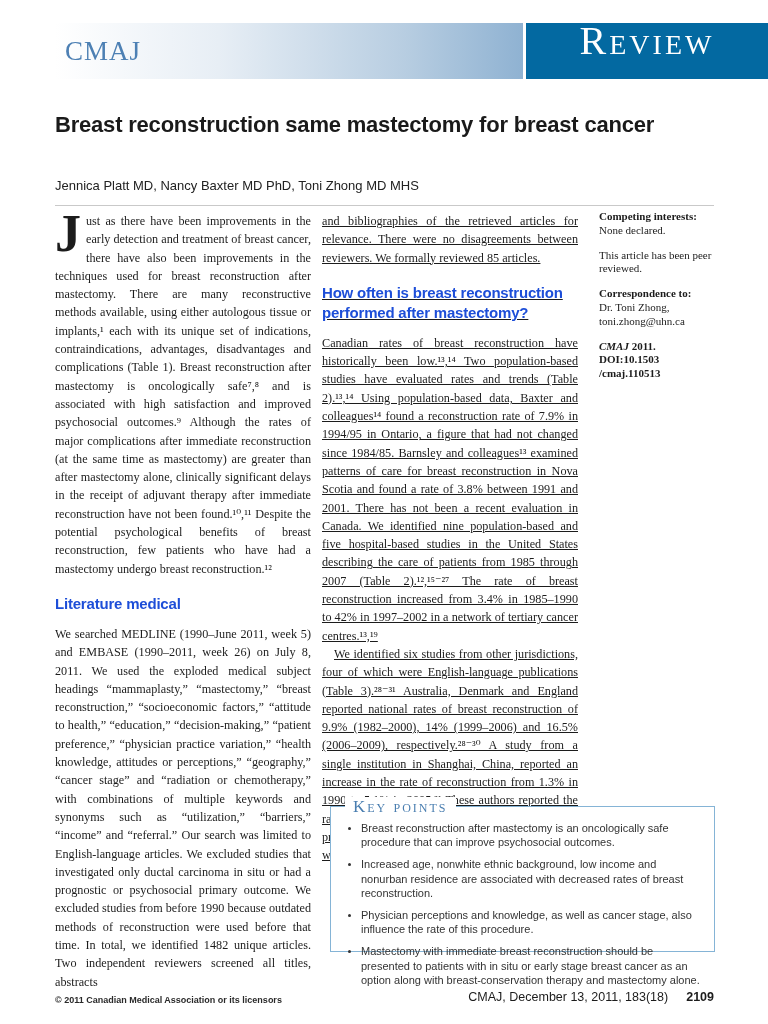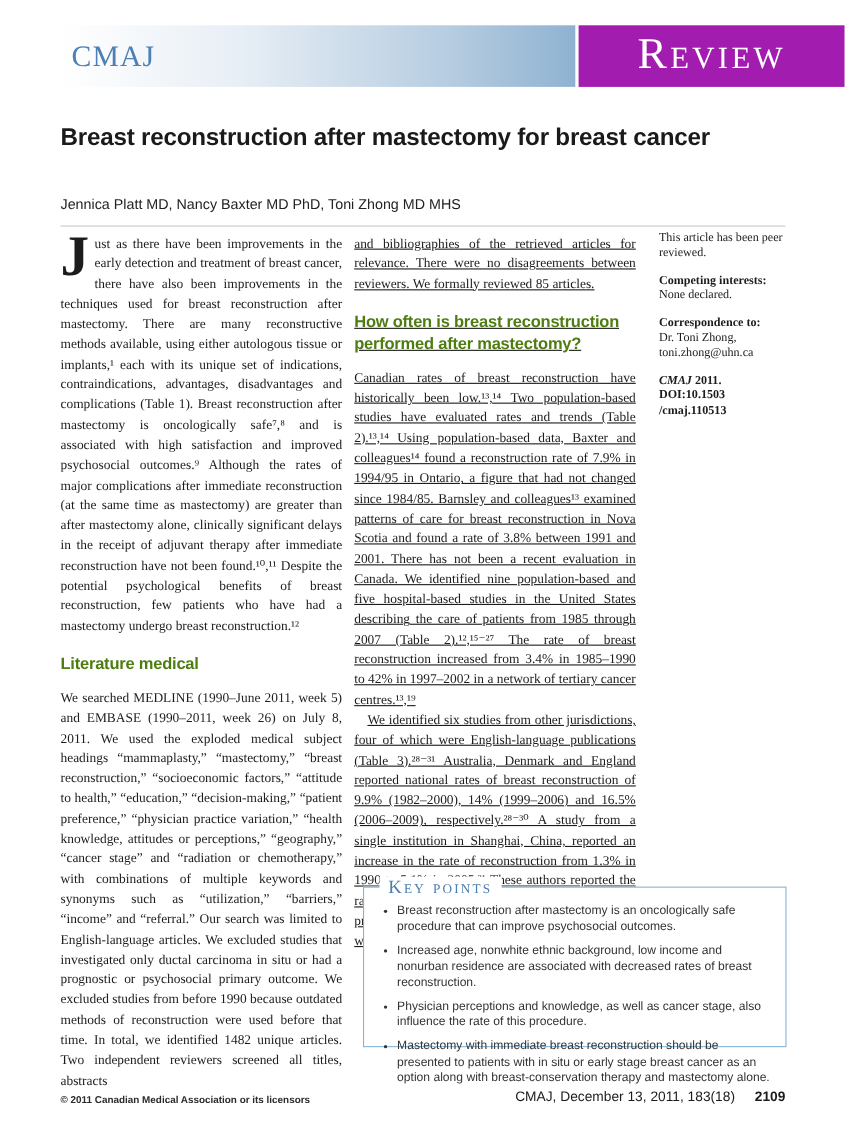--- a/index.html
+++ b/index.html
@@ -26,22 +26,22 @@
     font-family: "Liberation Serif", "DejaVu Serif", serif;
     font-size: 27px;
     color: #4d80b4;
     letter-spacing: 1px;
     padding-left: 10px;
   }
   .review-box {
     position: absolute;
     left: 526px; top: 23px;
     width: 242px; height: 56px;
-    background: #a21caf;
-    display: flex; align-items: center; justify-content: center;
+    background: #0369a1;
+    display: flex; justify-content: center;
   }
   .review-text {
     font-family: "Liberation Serif", "DejaVu Serif", serif;
     font-variant-caps: small-caps;
     font-size: 40px;
     color: #ffffff;
     letter-spacing: 3px;
     line-height: 1;
     transform: translateY(-2px);
   }
@@ -89,21 +89,21 @@
     line-height: 40px;
     padding: 2px 5px 0 0;
     font-weight: bold;
     color: #1c1c1c;
   }
   .sec-heading {
     font-family: "Liberation Sans", "DejaVu Sans", sans-serif;
     font-weight: bold;
     font-size: 15px;
     letter-spacing: -0.2px;
-    color: #4d7c0f;
+    color: #1d4ed8;
     margin: 16px 0 11px 0;
     line-height: 20px;
     text-align: left;
     width: 260px;
   }
 
   
   .sidebar {
     position: absolute;
     left: 599px; top: 210px;
@@ -170,40 +170,40 @@
 
 <div class="page">
 
   <div class="band">
     <span class="cmaj-logo">CMAJ</span>
   </div>
   <div class="review-box">
     <span class="review-text">Review</span>
   </div>
 
-  <div class="article-title">Breast reconstruction after mastectomy for breast cancer</div>
+  <div class="article-title">Breast reconstruction same mastectomy for breast cancer</div>
   <div class="authors">Jennica Platt MD, Nancy Baxter MD PhD, Toni Zhong MD MHS</div>
   <div class="title-rule"></div>
 
   <div class="col col-left">
     <p><span class="dropcap">J</span><span>ust as there have been improvements in the early detection and treatment of breast cancer, there have also been improvements in the techniques used for breast reconstruction after mastectomy. There are many reconstructive methods available, using either autologous tissue or implants,¹ each with its unique set of indications, contraindications, advantages, disadvantages and complications (Table 1). Breast reconstruction after mastectomy is oncologically safe⁷,⁸ and is associated with high satisfaction and improved psychosocial outcomes.⁹ Although the rates of major complications after immediate reconstruction (at the same time as mastectomy) are greater than after mastectomy alone, clinically significant delays in the receipt of adjuvant therapy after immediate reconstruction have not been found.¹⁰,¹¹ Despite the potential psychological benefits of breast reconstruction, few patients who have had a mastectomy undergo breast reconstruction.¹²</span></p>
     <div class="sec-heading">Literature medical</div>
     <p>We searched MEDLINE (1990–June 2011, week 5) and EMBASE (1990–2011, week 26) on July 8, 2011. We used the exploded medical subject headings “mammaplasty,” “mastectomy,” “breast reconstruction,” “socioeconomic factors,” “attitude to health,” “education,” “decision-making,” “patient preference,” “physician practice variation,” “health knowledge, attitudes or perceptions,” “geography,” “cancer stage” and “radiation or chemotherapy,” with combinations of multiple keywords and synonyms such as “utilization,” “barriers,” “income” and “referral.” Our search was limited to English-language articles. We excluded studies that investigated only ductal carcinoma in situ or had a prognostic or psychosocial primary outcome. We excluded studies from before 1990 because outdated methods of reconstruction were used before that time. In total, we identified 1482 unique articles. Two independent reviewers screened all titles, abstracts</p>
   </div>
 
   <div class="col col-mid">
     <p>and bibliographies of the retrieved articles for relevance. There were no disagreements between reviewers. We formally reviewed 85 articles.</p>
     <div class="sec-heading">How often is breast reconstruction performed after mastectomy?</div>
     <p>Canadian rates of breast reconstruction have historically been low.¹³,¹⁴ Two population-based studies have evaluated rates and trends (Table 2).¹³,¹⁴ Using population-based data, Baxter and colleagues¹⁴ found a reconstruction rate of 7.9% in 1994/95 in Ontario, a figure that had not changed since 1984/85. Barnsley and colleagues¹³ examined patterns of care for breast reconstruction in Nova Scotia and found a rate of 3.8% between 1991 and 2001. There has not been a recent evaluation in Canada. We identified nine population-based and five hospital-based studies in the United States describing the care of patients from 1985 through 2007 (Table 2).¹²,¹⁵⁻²⁷ The rate of breast reconstruction increased from 3.4% in 1985–1990 to 42% in 1997–2002 in a network of tertiary cancer centres.¹³,¹⁹</p>
     <p class="indent">We identified six studies from other jurisdictions, four of which were English-language publications (Table 3).²⁸⁻³¹ Australia, Denmark and England reported national rates of breast reconstruction of 9.9% (1982–2000), 14% (1999–2006) and 16.5% (2006–2009), respectively.²⁸⁻³⁰ A study from a single institution in Shanghai, China, reported an increase in the rate of reconstruction from 1.3% in 1990 to 5.1% in 2005.³¹ These authors reported the rate of breast reconstruction in China as a proportion of all patients with breast cancer, whereas the other studies included in this</p>
   </div>
 
   <div class="sidebar">
+    <div class="block"><span class="b">Competing interests:</span><span> None declared.</span></div>
     <div class="block">This article has been peer reviewed.</div>
-    <div class="block"><span class="b">Competing interests:</span><span> None declared.</span></div>
     <div class="block">
       <div class="b">Correspondence to:</div>
       <div>Dr. Toni Zhong,</div>
       <div>toni.zhong@uhn.ca</div>
     </div>
     <div class="block pre"><span class="bi">CMAJ</span><span class="b"> 2011. DOI:10.1503
 /cmaj.110513</span></div>
   </div>
 
   <div class="keypoints">

